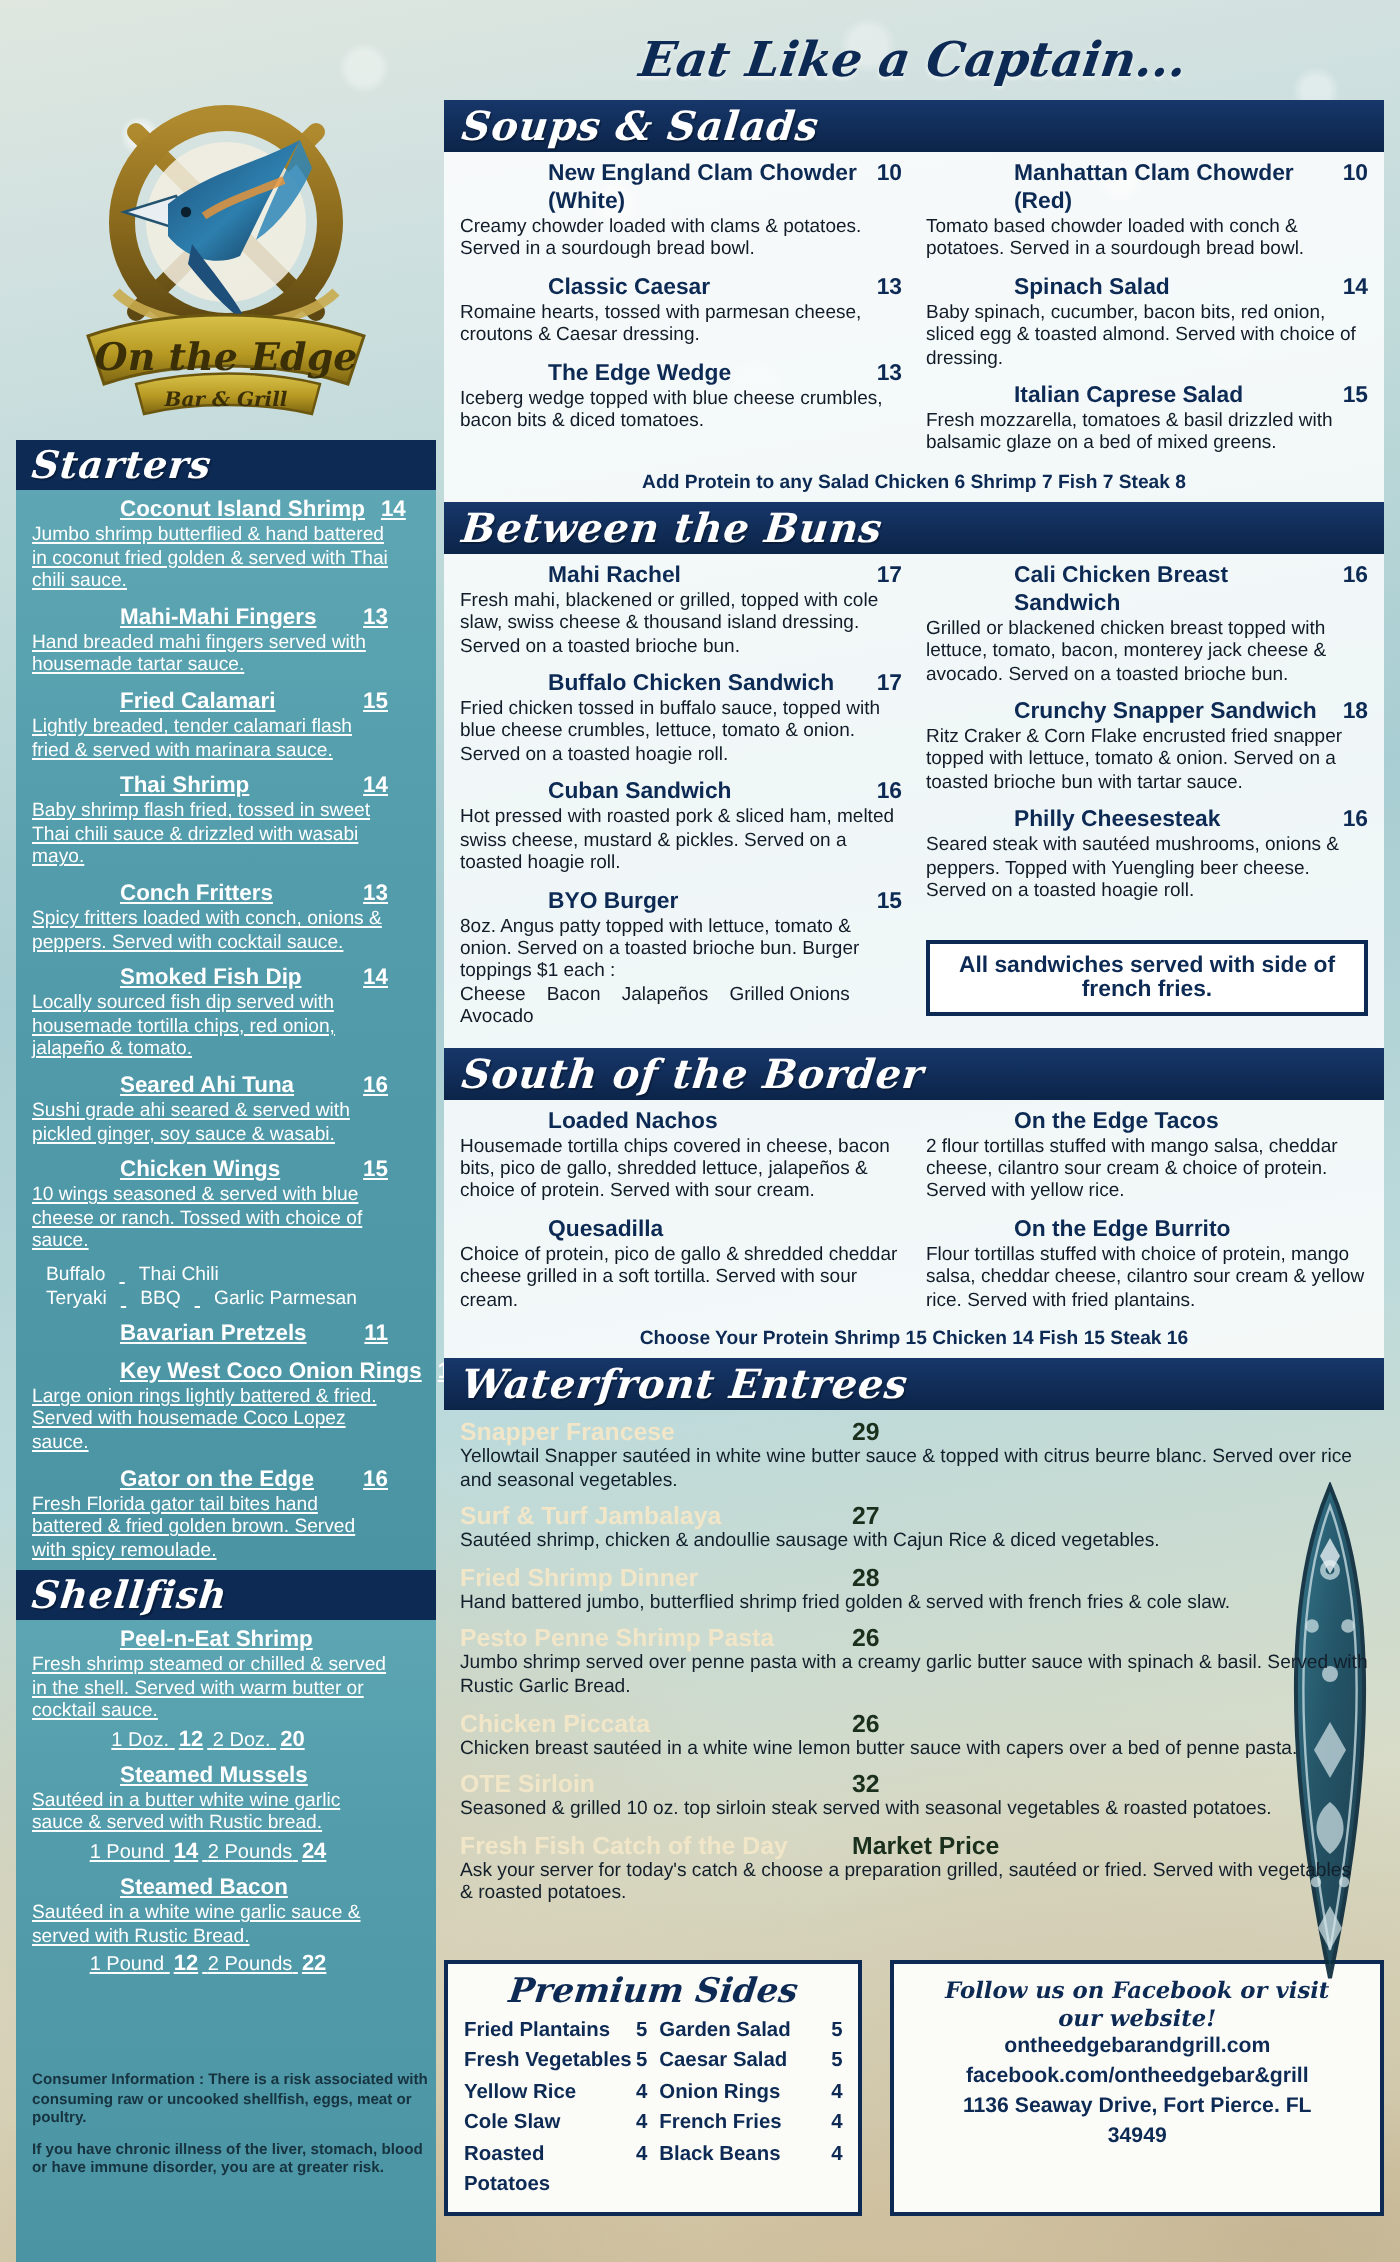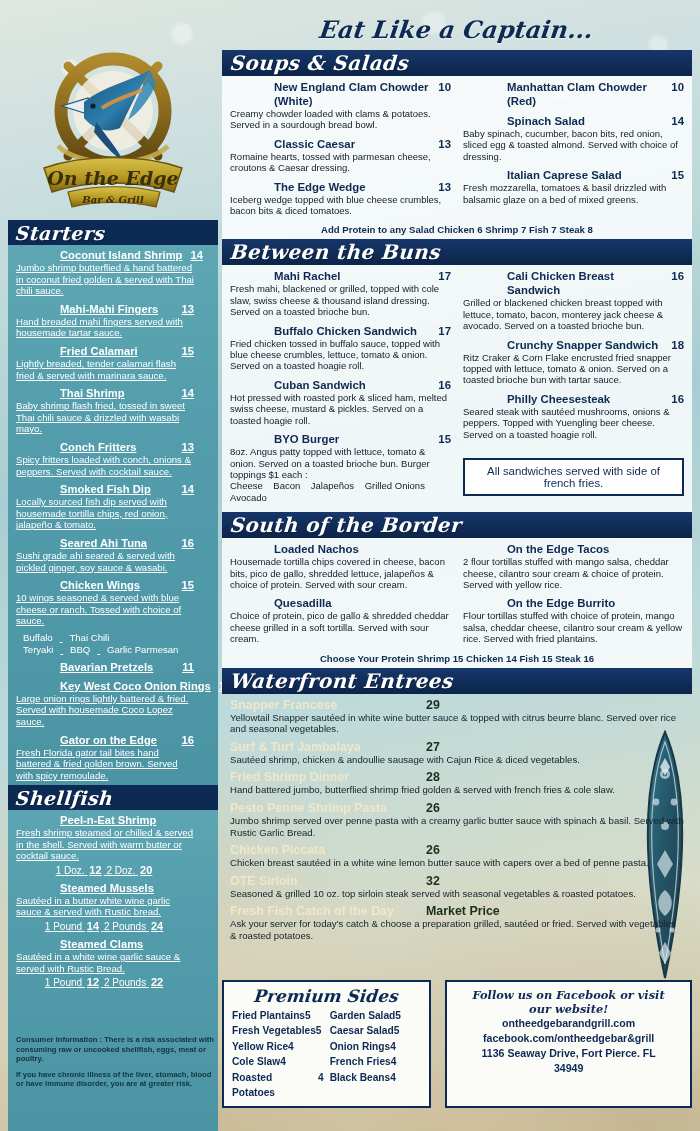--- a/index.html
+++ b/index.html
@@ -147,21 +147,21 @@
   .r .item { margin-bottom: 6px; }
 
   .center-note {
     text-align: center; color: #0d2a54;
     font-size: 9.6px; font-weight: bold; padding: 2px 0 1px 0;
   }
 
   .fries-box {
     border: 2px solid #0d2a54; background: #ffffff;
     padding: 5px 6px; text-align: center;
-    color: #0d2a54; font-weight: normal; font-size: 11.4px;
+    color: #0d2a54; font-weight: bold; font-size: 11.4px;
     margin-top: 18px;
   }
 
   
   #entrees-body { position: relative; background: transparent; padding-top: 4px; }
   .e-item { margin-bottom: 5px; position: relative; z-index: 2; }
   .e-head { display: flex; align-items: baseline; font-size: 12.4px; font-weight: bold; color: #f2e6c8; }
   .e-head .e-name { width: 196px; }
   .e-head .e-price { color: #1a2f1c; font-weight: bold; }
   .e-desc { font-size: 9.6px; line-height: 11.6px; color: #13202c; }
@@ -184,21 +184,21 @@
   #contact-box { width: 262px; text-align: center; padding-top: 6px; }
 
   .box-title {
     font-family: "DejaVu Serif", serif; font-style: italic; font-weight: bold;
     font-size: 17px; color: #0d2a54; text-align: center;
     transform: skewX(-7deg); margin-bottom: 2px;
   }
   .sides-grid { display: flex; gap: 6px; }
   .sides-grid > div { flex: 1 1 0; }
   .side-row {
-    display: flex; justify-content: flex-start;
+    display: flex; justify-content: space-between;
     font-size: 10.2px; font-weight: bold; color: #0d2a54;
     line-height: 15.4px;
   }
   .contact-script {
     font-family: "DejaVu Serif", serif; font-style: italic; font-weight: bold;
     font-size: 11.4px; color: #0d2a54; line-height: 14px;
   }
   .contact-line {
     font-size: 10.6px; font-weight: bold; color: #0d2a54; line-height: 15px;
   }
@@ -388,21 +388,21 @@
           <div class="qty-line">
             <span>1 Pound</span>
             <b>14</b>
             <span>2 Pounds</span>
             <b>24</b>
           </div>
         </div>
 
         <div class="item">
           <div class="item-head">
-              <span class="item-name">Steamed Clams</span>
+              <span class="item-name">Steamed Bacon</span>
             </div>
           <div class="item-desc">Sautéed in a white wine garlic sauce &amp; served with Rustic Bread.</div>
           <div class="qty-line">
             <span>1 Pound</span>
             <b>12</b>
             <span>2 Pounds</span>
             <b>22</b>
           </div>
         </div>
 
@@ -448,20 +448,21 @@
               </div>
             <div class="item-desc">Iceberg wedge topped with blue cheese crumbles, bacon bits &amp; diced tomatoes.</div>
           </div>
         </div>
         <div>
           <div class="item">
             <div class="item-head">
                 <span>Manhattan Clam Chowder (Red)</span>
                 <span class="item-price">10</span>
               </div>
+            <div class="item-desc">Tomato based chowder loaded with conch &amp; potatoes. Served in a sourdough bread bowl.</div>
           </div>
           <div class="item">
             <div class="item-head">
                 <span>Spinach Salad</span>
                 <span class="item-price">14</span>
               </div>
             <div class="item-desc">Baby spinach, cucumber, bacon bits, red onion, sliced egg &amp; toasted almond. Served with choice of dressing.</div>
           </div>
           <div class="item">
             <div class="item-head">

